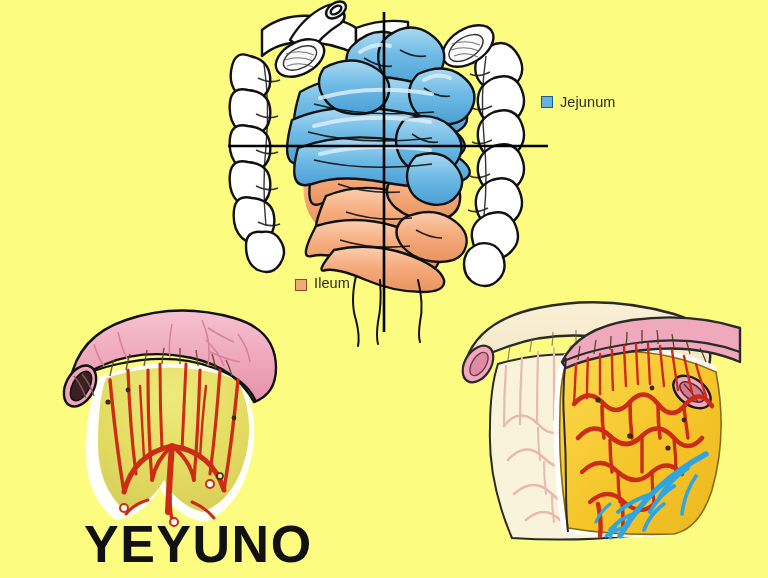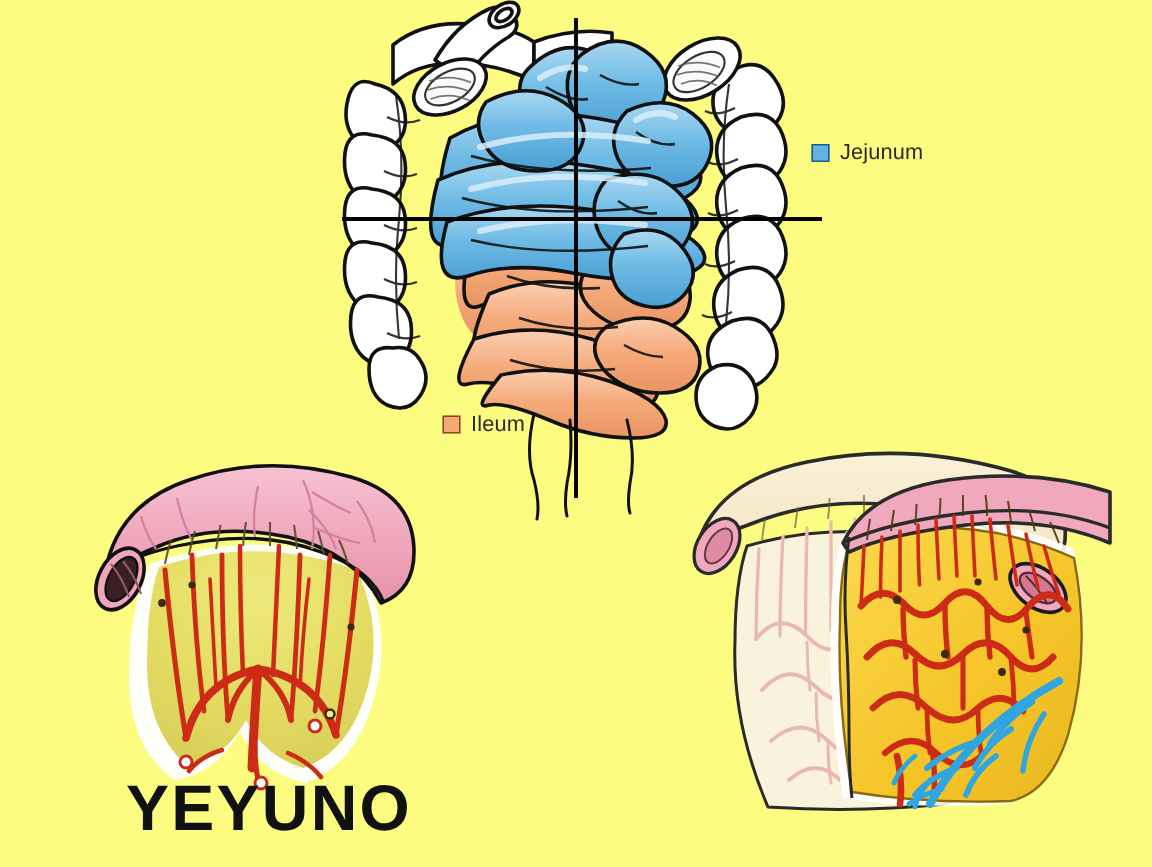--- a/index.html
+++ b/index.html
@@ -26,40 +26,40 @@
   #fig-ileum   { left: 452px; top: 298px; width: 266px; height: 240px; }
 
   .legend {
     position: absolute;
     display: flex;
     align-items: center;
     gap: 7px;
     white-space: nowrap;
   }
   #legend-jejunum { left: 541px; top: 95px; }
-  #legend-ileum   { left: 295px; top: 276px; }
+  #legend-ileum   { left: 295px; top: 276px; align-items: flex-end; }
   .legend-swatch {
     width: 12px;
     height: 12px;
     border: 1.5px solid #3b3b3b;
     box-sizing: border-box;
     display: block;
   }
   #legend-jejunum .legend-swatch { background: #62b3e0; border-color: #1a5f8a; }
   #legend-ileum   .legend-swatch { background: #f3a878; border-color: #8a4a22; }
   .legend-label {
     font-size: 14.5px;
     color: #2b2b2b;
     letter-spacing: 0.1px;
     line-height: 1;
   }
 
   .big-label {
     position: absolute;
-    font-size: 43px;
+    font-size: 52px;
     font-weight: 700;
     color: #111111;
     letter-spacing: 1.5px;
     line-height: 1;
     font-family: "Liberation Sans", sans-serif;
     text-align: right;
   }
   #label-yeyuno { left: 84px; top: 518px; }
   #label-ileon  { left: 566px; top: 518px; }
 

